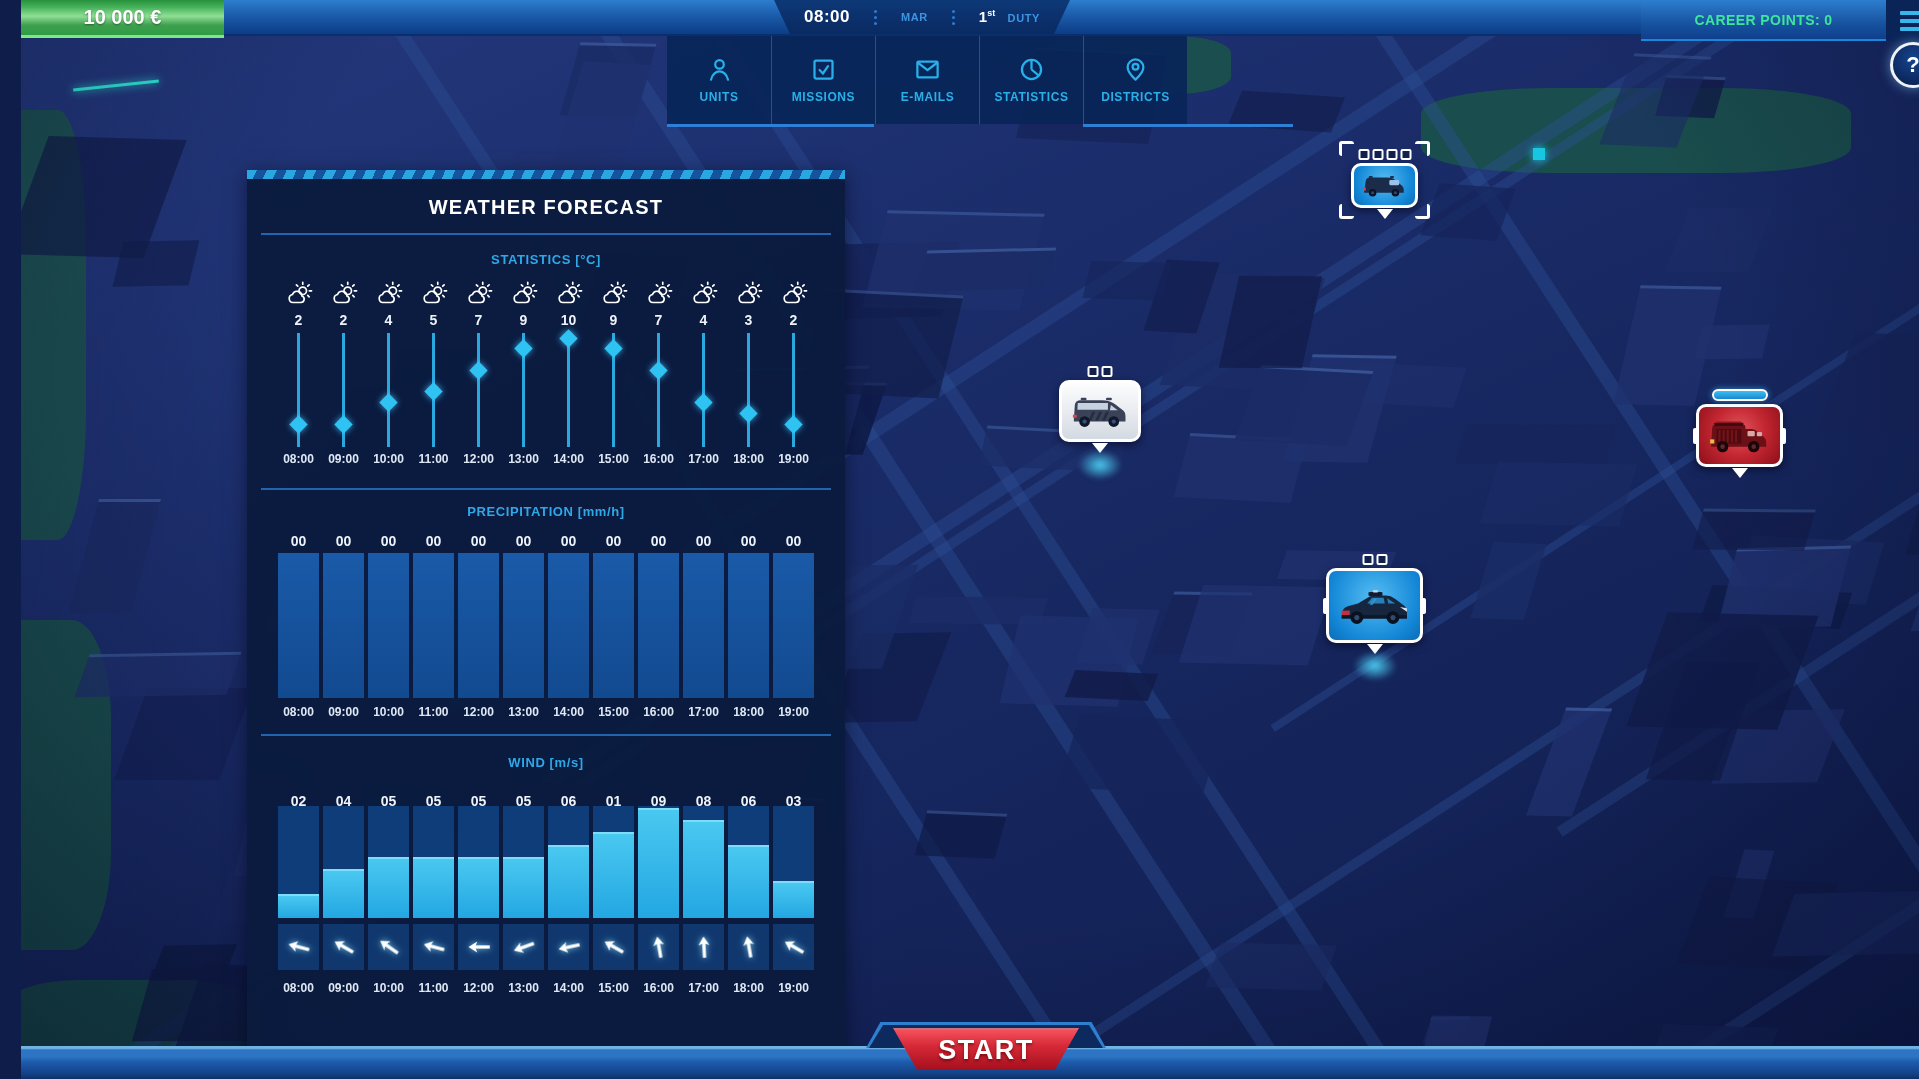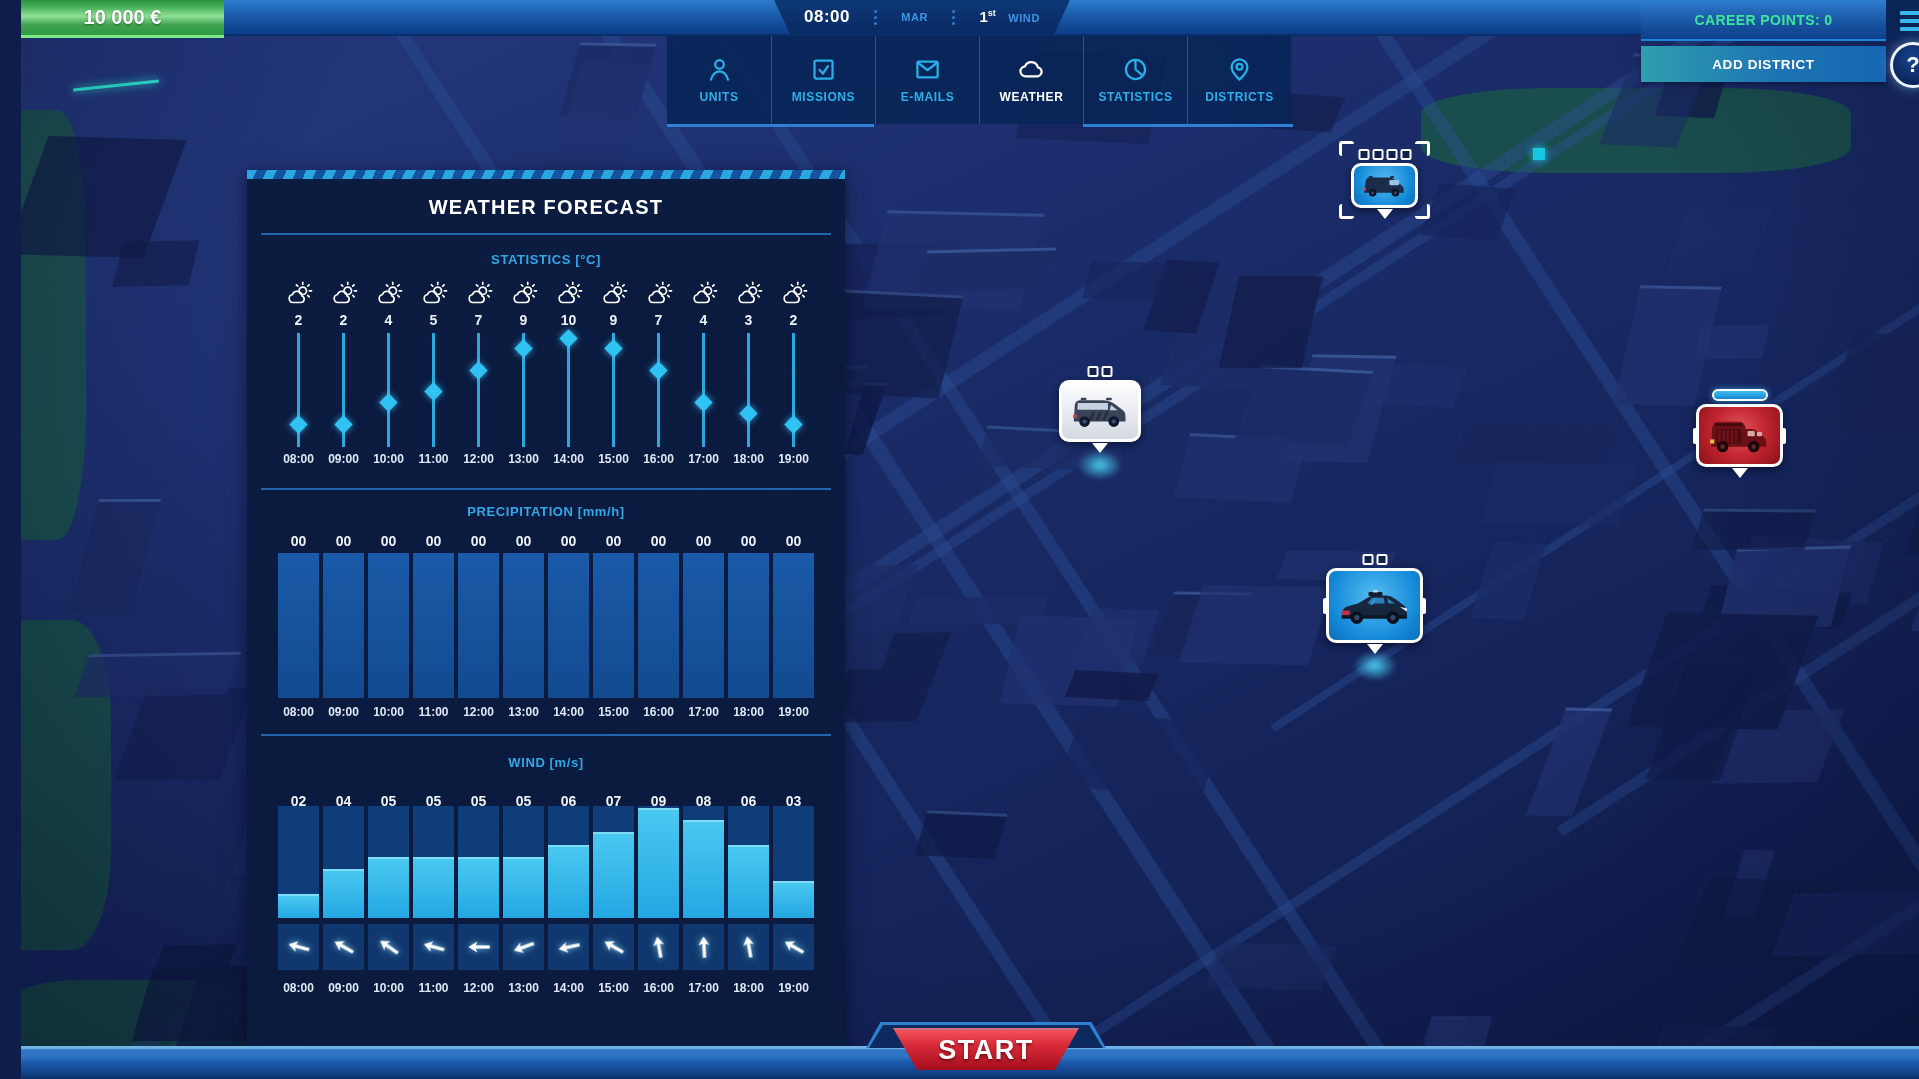--- a/index.html
+++ b/index.html
@@ -262,34 +262,33 @@
         <i></i>
       </span>
     <span class="tp-small">MAR</span>
     <span class="vdots">
         <i></i>
         <i></i>
         <i></i>
       </span>
     <span>
       <span class="tp-day"><span>1</span><sup>st</sup></span>
-      <span class="tp-small" style="margin-left:8px;">WIND</span>
+      <span class="tp-small" style="margin-left:8px;">DUTY</span>
     </span>
   </div>
 
   <div id="career">CAREER POINTS: 0</div>
   <div id="menu-zone">
     <div id="hamburger">
         <i></i>
         <i></i>
         <i></i>
       </div>
   </div>
 
-  <div id="add-district">ADD DISTRICT</div>
   <div id="help-btn">?</div>
 
   <div id="nav-tabs">
       <div class="tab">
         <span class="t-icon">
           <svg viewBox="0 0 24 24" fill="none" stroke="currentColor" stroke-width="2" stroke-linecap="round">
             <circle cx="12" cy="7.5" r="3.8"></circle>
             <path d="M4.5 21c1-5.2 4.7-7.3 7.5-7.3s6.5 2.1 7.5 7.3"></path>
           </svg>
         </span>
@@ -305,28 +304,20 @@
         <span class="t-label">MISSIONS</span>
       </div>
       <div class="tab">
         <span class="t-icon">
           <svg viewBox="0 0 24 24" fill="none" stroke="currentColor" stroke-width="2" stroke-linejoin="round">
             <rect x="3" y="5" width="18" height="14" rx="1"></rect>
             <path d="M3.5 6l8.5 6.5L20.5 6"></path>
           </svg>
         </span>
         <span class="t-label">E-MAILS</span>
-      </div>
-      <div class="tab active">
-        <span class="t-icon">
-          <svg viewBox="0 0 24 24" fill="none" stroke="currentColor" stroke-width="2" stroke-linejoin="round">
-            <path d="M7 18h10a4 4 0 0 0 .6-7.95A6 6 0 0 0 6.2 9.2 4.4 4.4 0 0 0 7 18z"></path>
-          </svg>
-        </span>
-        <span class="t-label">WEATHER</span>
       </div>
       <div class="tab">
         <span class="t-icon">
           <svg viewBox="0 0 24 24" fill="none" stroke="currentColor" stroke-width="2">
             <circle cx="12" cy="12" r="8.5"></circle>
             <path d="M12 12V3.5M12 12l6.5 5.5"></path>
           </svg>
         </span>
         <span class="t-label">STATISTICS</span>
       </div>
@@ -564,21 +555,21 @@
       </div>
 
     <div class="row" style="top:622px; height:18px;" id="wind-values">
         <div class="cell num">02</div>
         <div class="cell num">04</div>
         <div class="cell num">05</div>
         <div class="cell num">05</div>
         <div class="cell num">05</div>
         <div class="cell num">05</div>
         <div class="cell num">06</div>
-        <div class="cell num">07</div>
+        <div class="cell num">01</div>
         <div class="cell num">09</div>
         <div class="cell num">08</div>
         <div class="cell num">06</div>
         <div class="cell num">03</div>
       </div>
     <div class="row" style="top:636px; height:112px;" id="wind-bars">
         <div class="wcol">
           <div class="wfill" style="height: 24px;"></div>
         </div>
         <div class="wcol">

